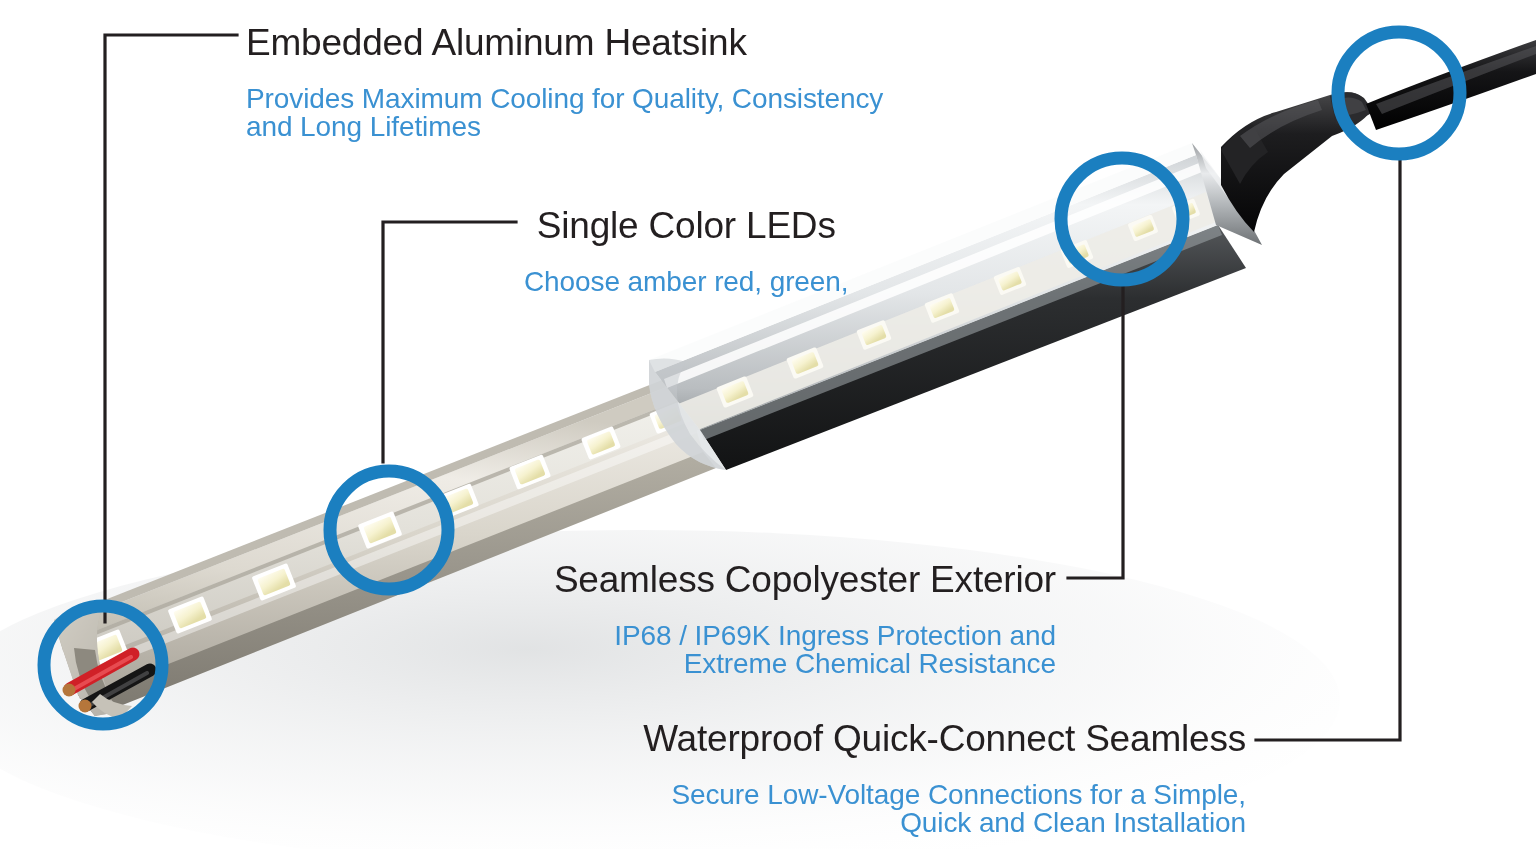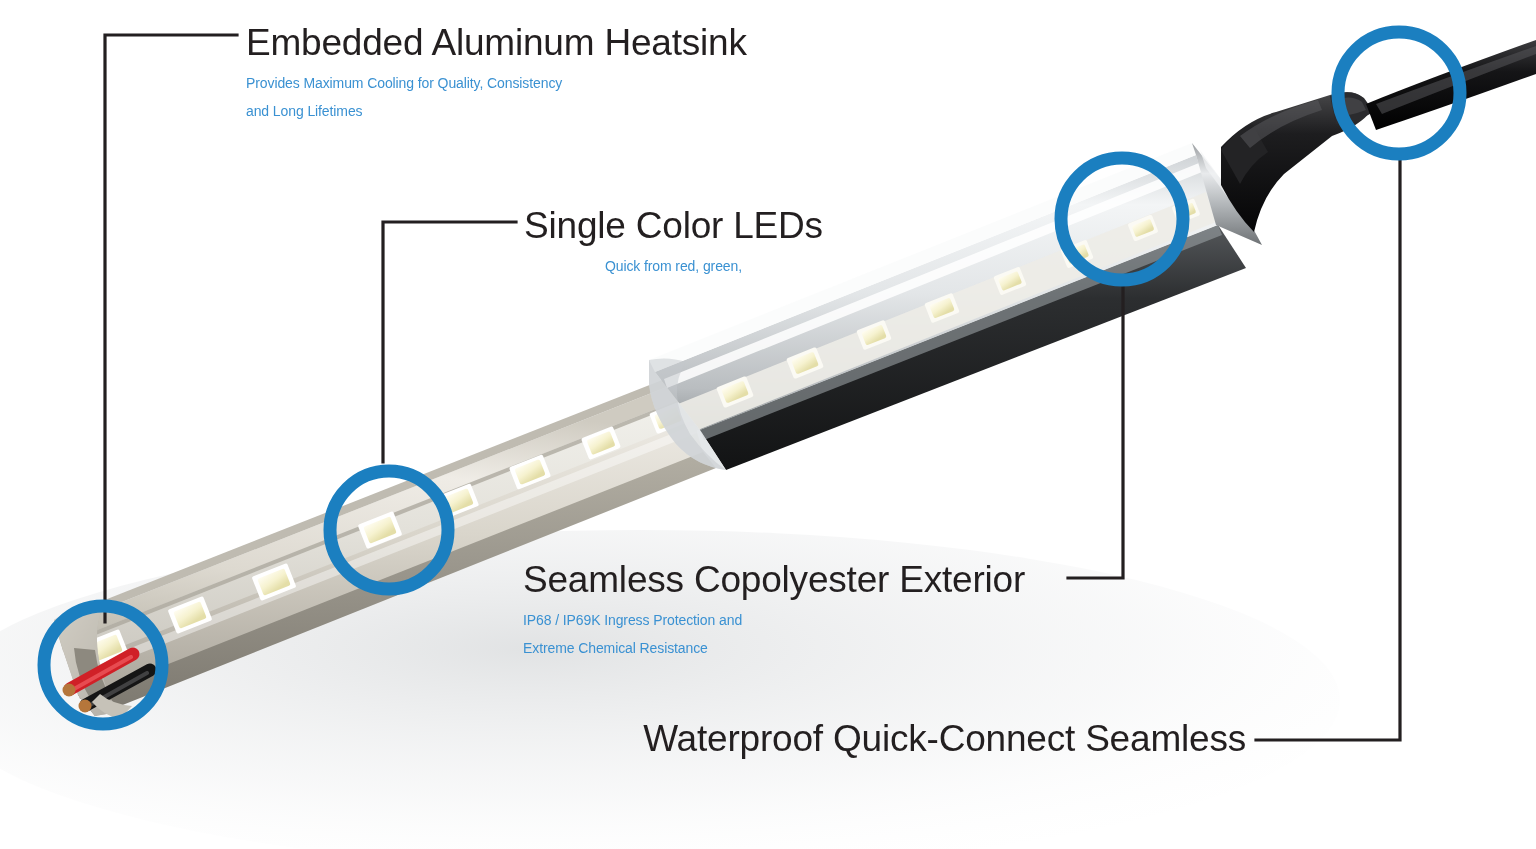--- a/index.html
+++ b/index.html
@@ -29,31 +29,31 @@
     font-weight: 400;
     font-size: 37px;
     line-height: 44px;
     color: #231f20;
     letter-spacing: -0.2px;
     white-space: nowrap;
   }
   .callout .sub {
     font-family: "Liberation Sans", sans-serif;
     font-weight: 400;
-    font-size: 14px;
+    font-size: 28px;
     line-height: 28px;
     color: #3a91d2;
     letter-spacing: -0.1px;
-    margin-top: 4px;
+    margin-top: 20px;
   }
   .callout .sub div { white-space: nowrap; }
 
   #co-heatsink { left: 246px; top: 21px; text-align: left; }
   #co-leds     { left: 524px; top: 204px; text-align: center; }
-  #co-exterior { left: 523px; top: 558px; width: 533px; text-align: left; }
+  #co-exterior { left: 523px; top: 558px; width: 533px; text-align: right; }
   #co-cabling  { left: 617px; top: 717px; width: 629px; text-align: right; }
 </style>
 </head>
 <body>
 
 <div id="stage">
 
   <svg id="art" viewBox="0 0 1536 849">
     <defs>
       <linearGradient id="gHousingTop" x1="0" y1="1" x2="0.25" y2="0">
@@ -296,29 +296,33 @@
     <div class="title">Embedded Aluminum Heatsink</div>
     <div class="sub">
       <div>Provides Maximum Cooling for Quality, Consistency</div>
       <div>and Long Lifetimes</div>
     </div>
   </div>
 
   <div class="callout" id="co-leds">
     <div class="title">Single Color LEDs</div>
     <div class="sub">
-      <div>Quick from red, green,</div>
+      <div>Choose amber red, green,</div>
     </div>
   </div>
 
   <div class="callout" id="co-exterior">
     <div class="title">Seamless Copolyester Exterior</div>
     <div class="sub">
       <div>IP68 / IP69K Ingress Protection and</div>
       <div>Extreme Chemical Resistance</div>
     </div>
   </div>
 
   <div class="callout" id="co-cabling">
     <div class="title">Waterproof Quick-Connect Seamless</div>
+    <div class="sub">
+      <div>Secure Low-Voltage Connections for a Simple,</div>
+      <div>Quick and Clean Installation</div>
+    </div>
   </div>
 
 </div>
 
 </body></html>

